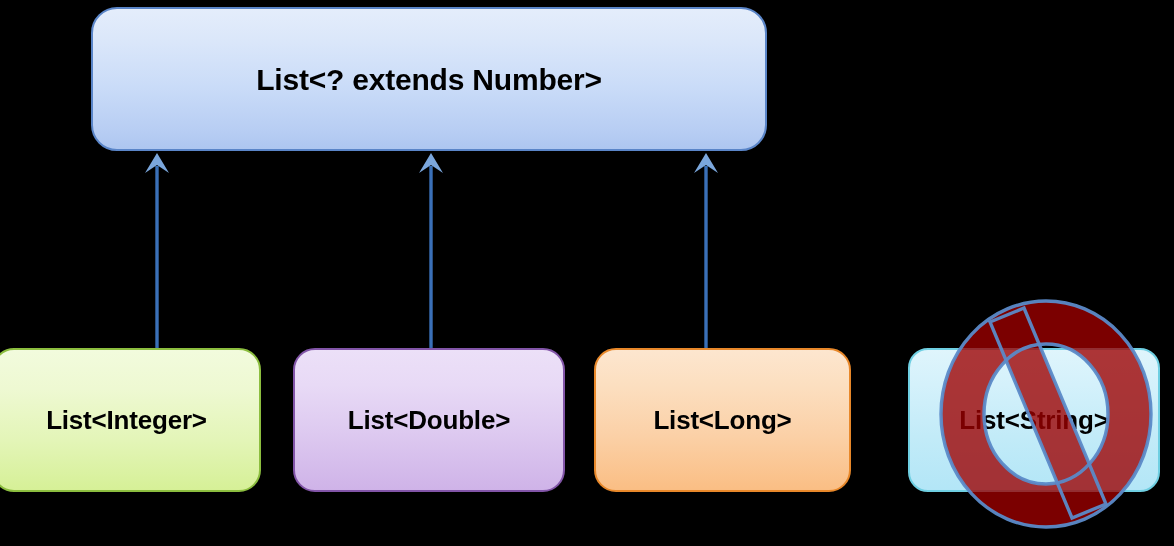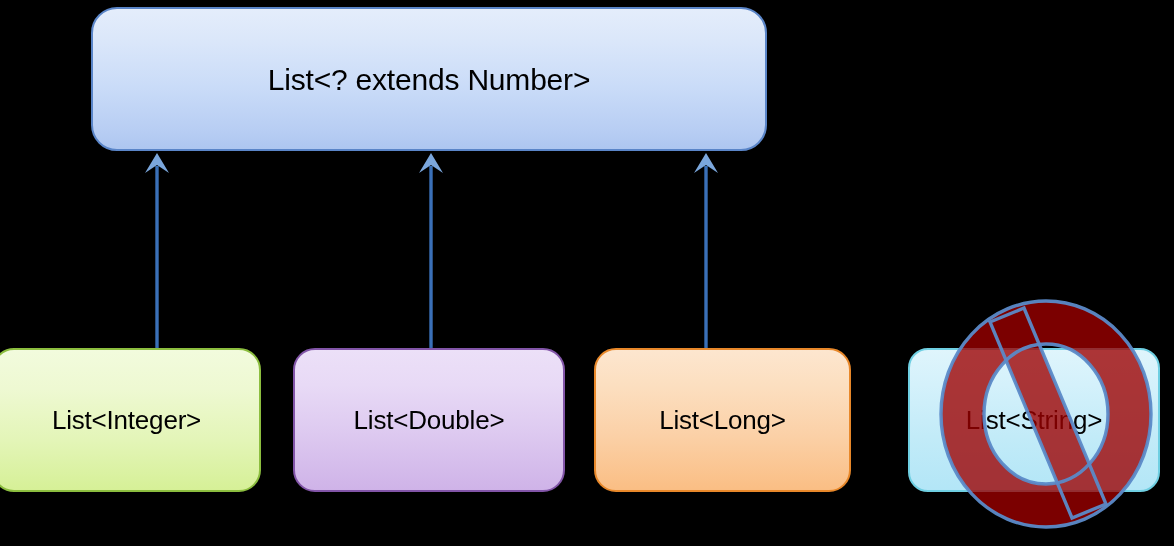--- a/index.html
+++ b/index.html
@@ -22,21 +22,21 @@
   
   .node {
     position: absolute;
     box-sizing: border-box;
     border-radius: 22px;
     display: flex;
     align-items: center;
     justify-content: center;
     text-align: center;
     color: #000000;
-    font-weight: normal;
+    font-weight: bold;
     letter-spacing: -0.2px;
     line-height: 1.1;
     user-select: none;
   }
 
   
   .node--super {
     left: 91px;
     top: 7px;
     width: 676px;

